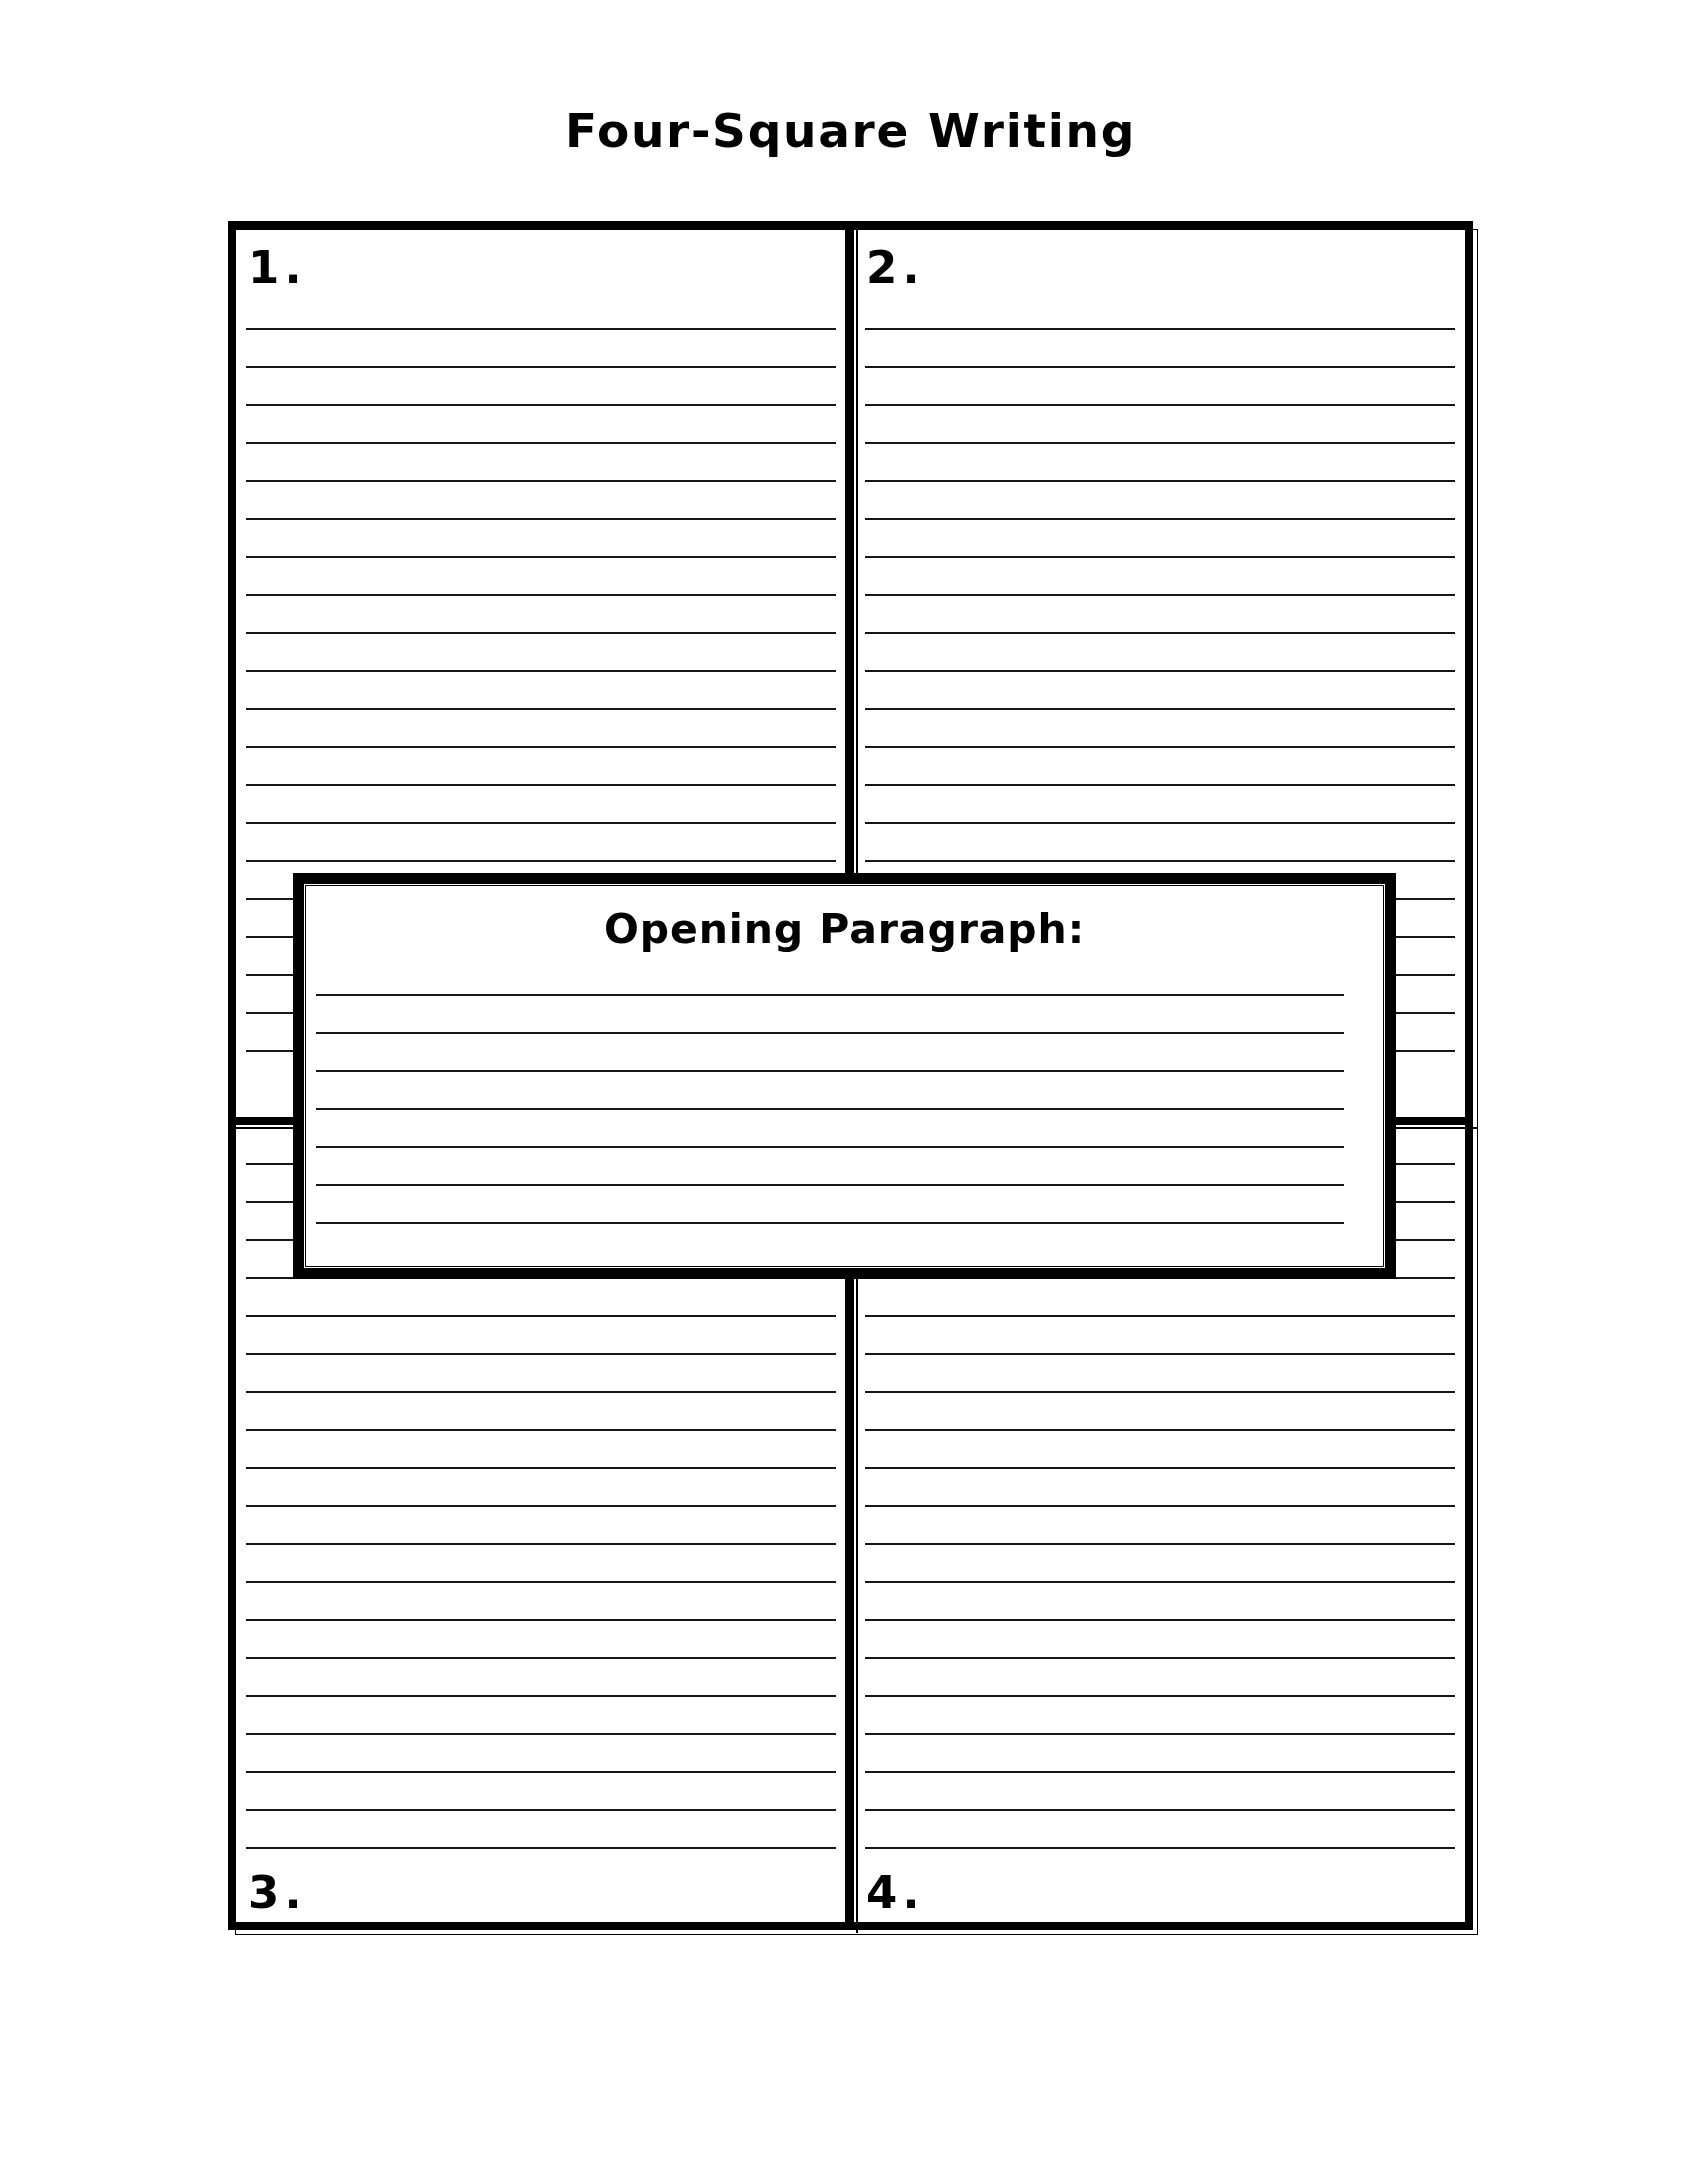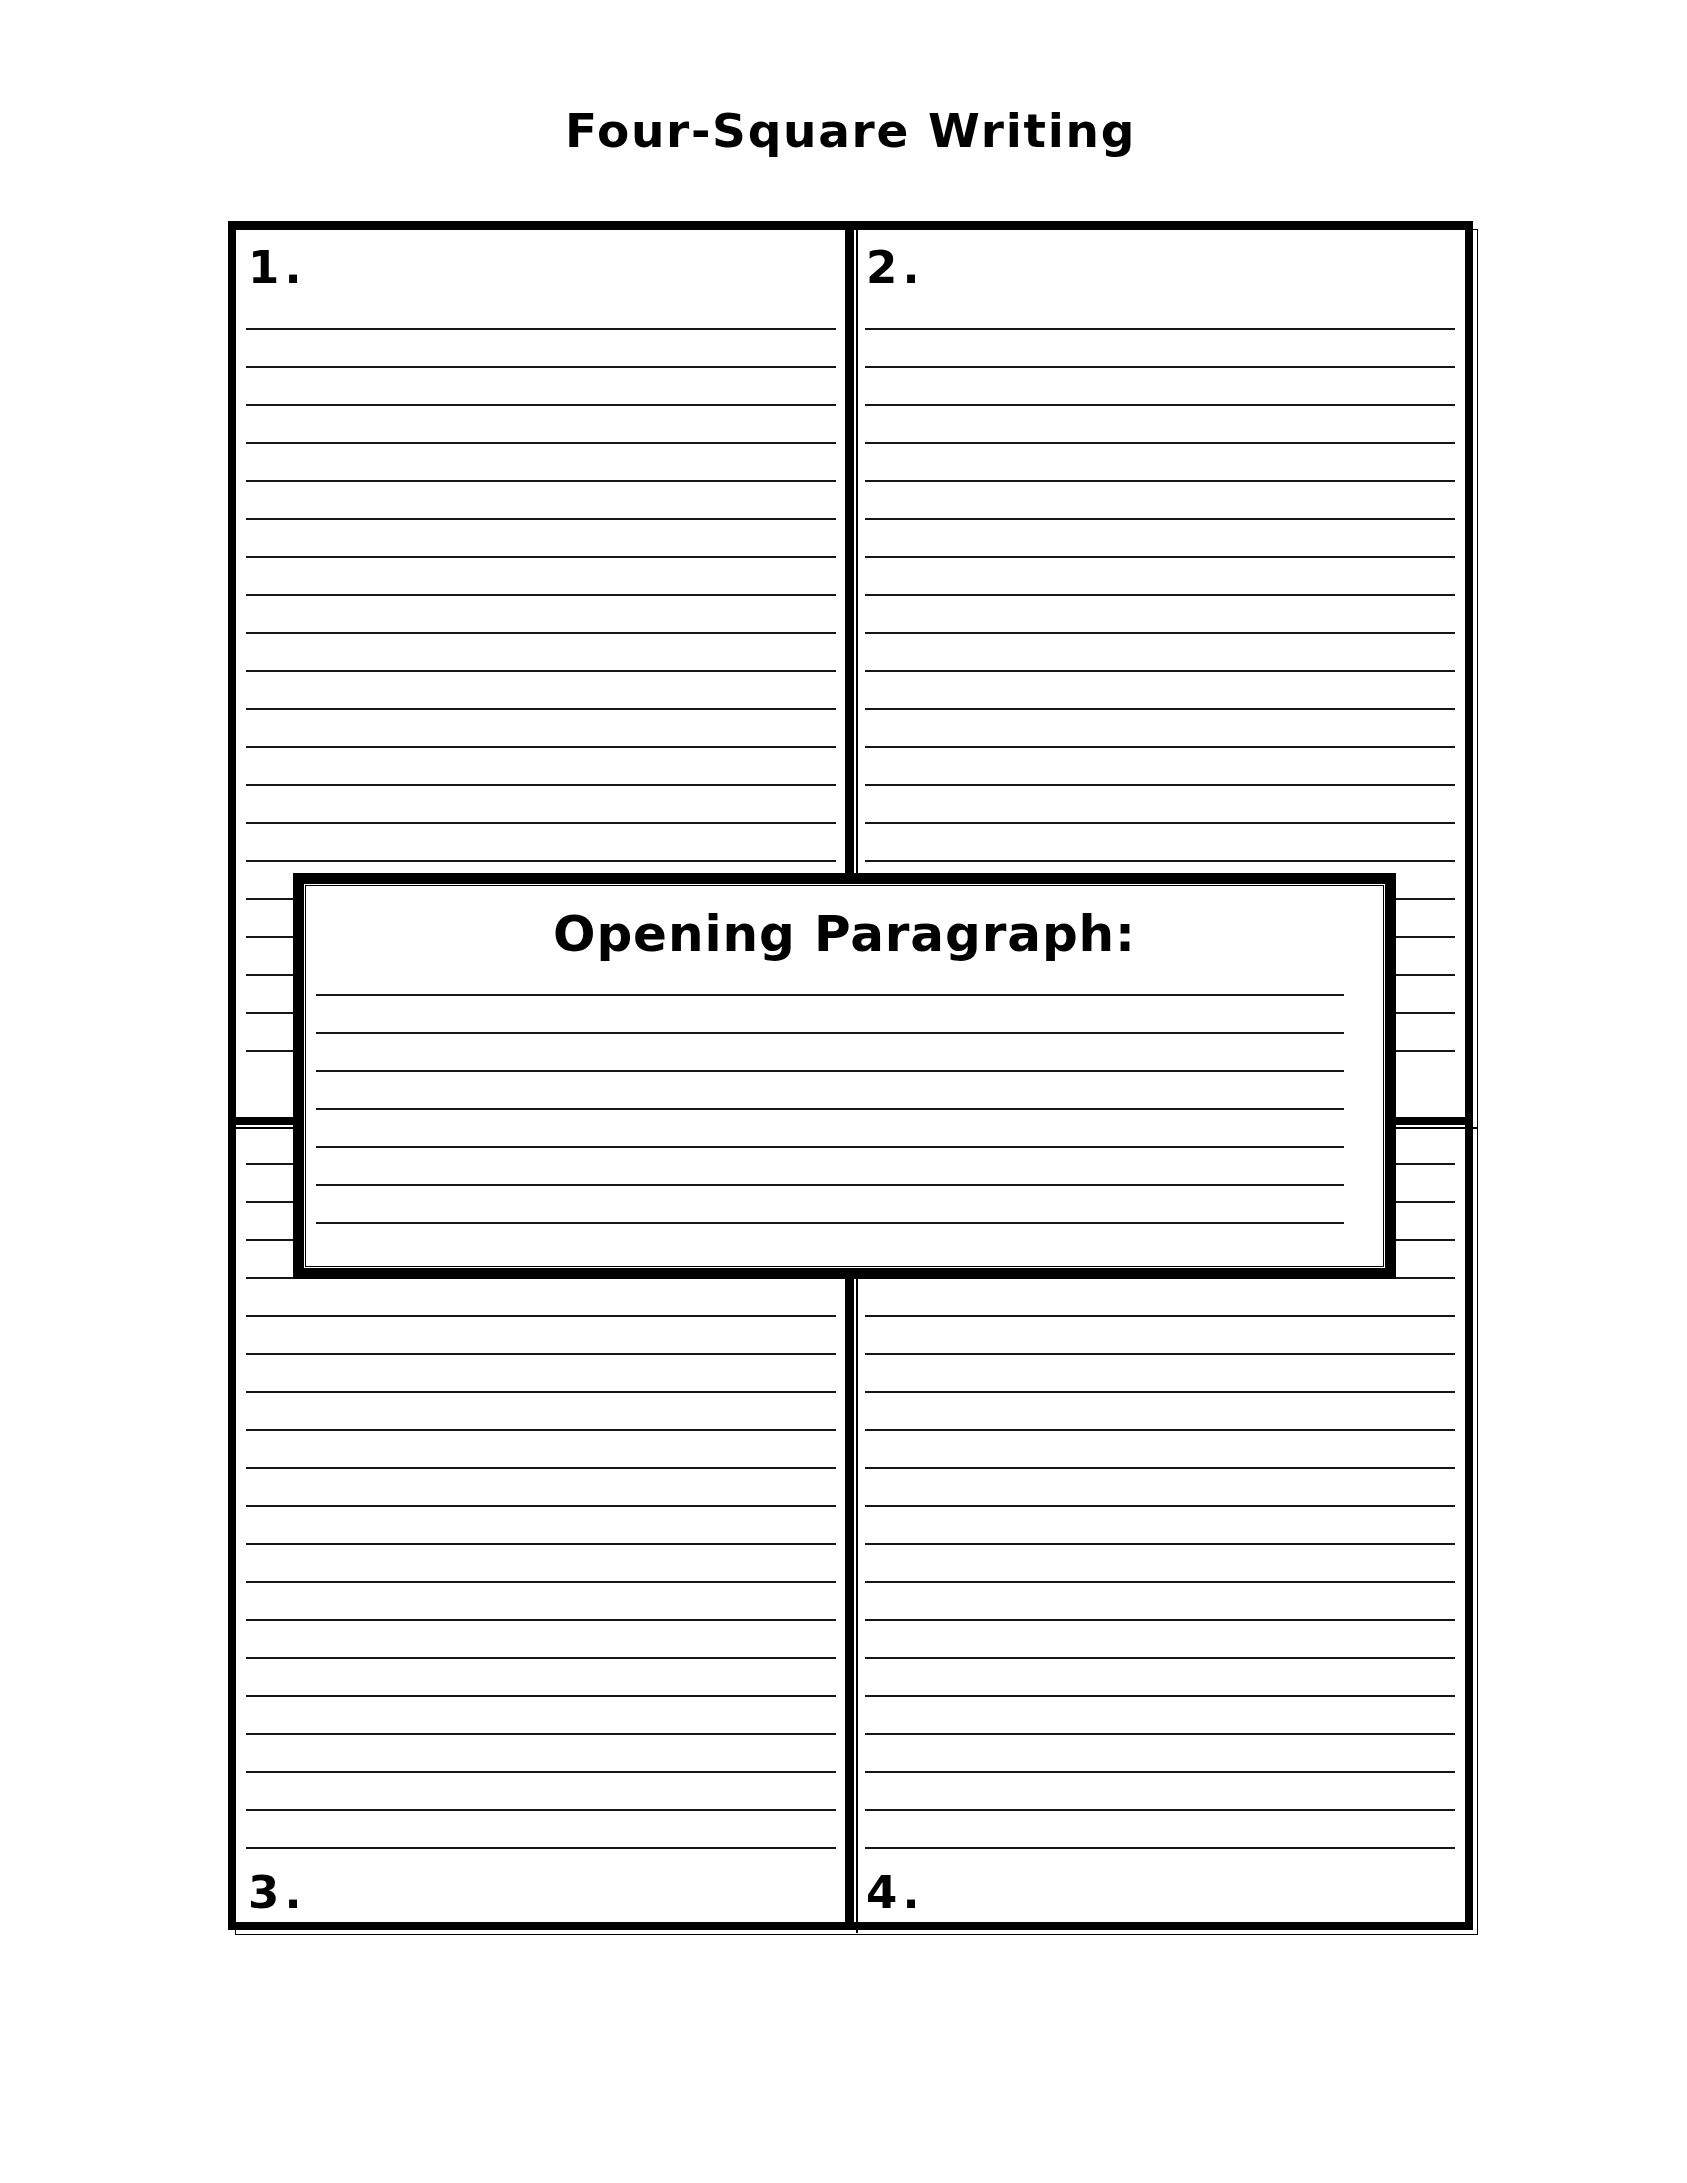--- a/index.html
+++ b/index.html
@@ -124,21 +124,21 @@
     right: 0.9px;
     bottom: 0.9px;
     border: 1.7px solid #000;
   }
   .op-title {
     position: absolute;
     left: 0;
     top: 23.6px;
     width: 100%;
     text-align: center;
-    font-size: 50px;
+    font-size: 41px;
     font-weight: bold;
     line-height: 1;
     letter-spacing: 0.9px;
   }
   .op-lines {
     position: absolute;
     left: 10.5px;
     top: 108px;
     right: 39px;
     height: 233px;

